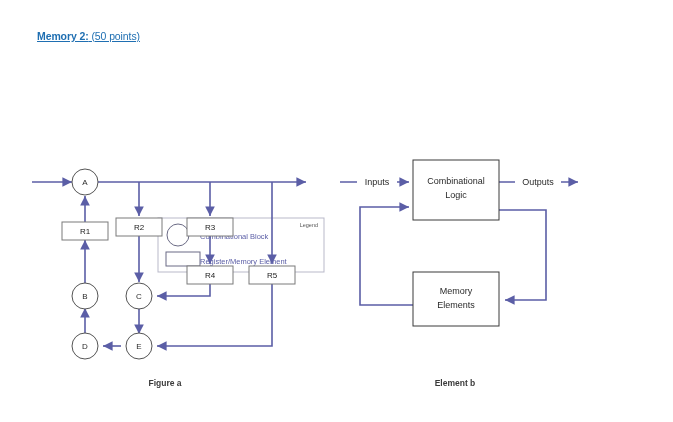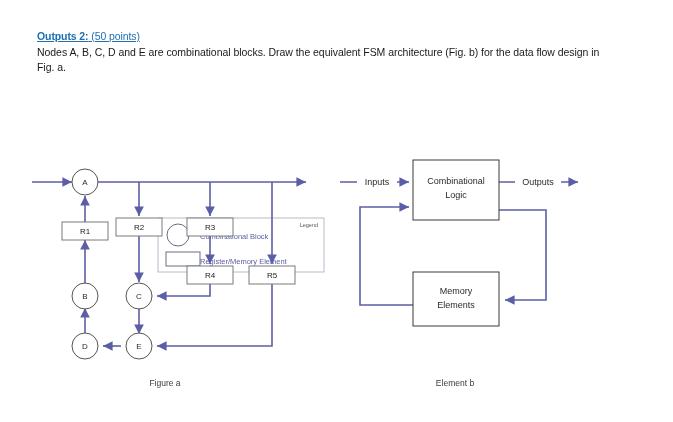--- a/index.html
+++ b/index.html
@@ -45,20 +45,21 @@
     top: 100px;
     width: 673px;
     height: 300px;
   }
   .figure-caption {
     position: absolute;
     font-size: 8.5px;
     color: #3a3a3a;
     text-align: center;
     white-space: nowrap;
+    font-weight: bold;
   }
   #caption-a { left: 110px; top: 278px; width: 110px; }
   #caption-b { left: 400px; top: 278px; width: 110px; }
   svg { display: block; }
   .lbl-node {
     font-family: "Liberation Sans", sans-serif;
     font-size: 8px;
     fill: #2a2a2a;
   }
   .lbl-reg {
@@ -84,22 +85,21 @@
   .lbl-io {
     font-family: "Liberation Sans", sans-serif;
     font-size: 9px;
     fill: #2a2a2a;
   }
 </style>
 </head>
 <body>
 
 <div id="problem-header">
-  <p id="problem-title"><span>Outputs 2:</span><span class="pts"> (50 points)</span></p>
-  <p id="problem-body">Nodes A, B, C, D and E are combinational blocks. Draw the equivalent FSM architecture (Fig. b) for the data flow design in Fig. a.</p>
+  <p id="problem-title"><span>Memory 2:</span><span class="pts"> (50 points)</span></p>
 </div>
 
 <div id="figures">
 
   <svg width="673" height="300" viewBox="0 0 673 300">
     <defs>
       <marker id="arrP" markerWidth="7" markerHeight="7" refX="6" refY="3" orient="auto">
         <path d="M0,0 L6,3 L0,6 z" fill="#5b5ea6"></path>
       </marker>
     </defs>

